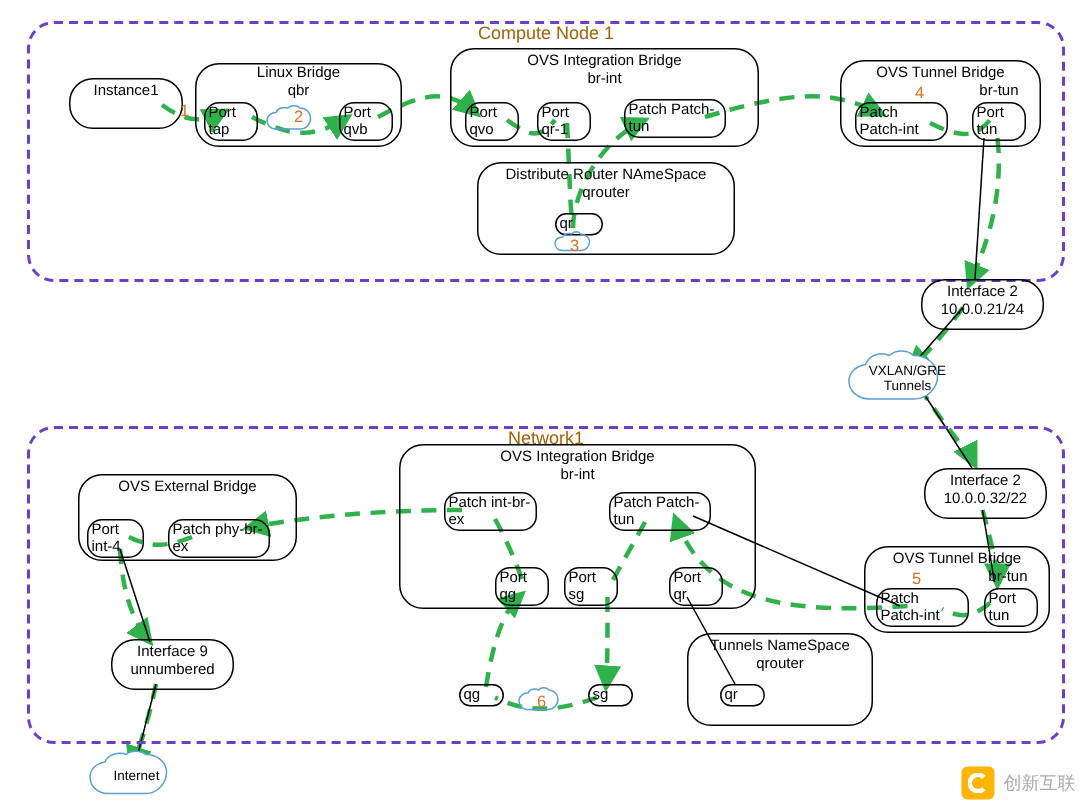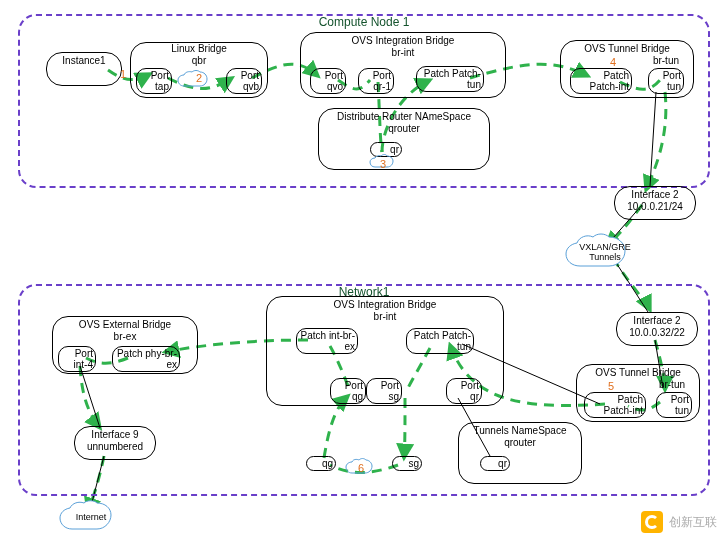--- a/index.html
+++ b/index.html
@@ -1,21 +1,21 @@
 <!DOCTYPE html>
 <html><head>
 <meta charset="utf-8">
 <style>
   html,body{margin:0;padding:0;width:723px;height:539px;background:#fff;font-family:Arial,Helvetica,sans-serif;font-size:10px;color:#000;overflow:hidden}
   .viewport{position:relative;width:723px;height:539px}
   .zone{position:absolute;border:2px dashed #6a3fc9;border-radius:18px}
-  .zone-title{position:absolute;top:-1px;left:50%;transform:translateX(-50%);background:transparent;color:#14532d;font-size:12px}
+  .zone-title{position:absolute;top:-1px;left:50%;transform:translateX(-50%);background:transparent;color:#a16207;font-size:12px}
   .box{position:absolute;border:1px solid #000;border-radius:16px;text-align:center;padding:2px 2px;background:transparent}
   .box .t{display:block;line-height:1.15}
-  .port{position:absolute;border:1px solid #000;border-radius:10px;text-align:right;background:transparent;line-height:1.1;padding:1px 2px}
+  .port{position:absolute;border:1px solid #000;border-radius:10px;text-align:left;background:transparent;line-height:1.1;padding:1px 2px}
   .cloud{position:absolute;text-align:center}
   .cloud svg{position:absolute;inset:0}
   .cloud .lbl{position:absolute;left:0;right:0;top:50%;transform:translateY(-50%);font-size:9px}
   .num{position:absolute;color:#e07020;font-size:11px}
   .watermark{position:absolute;right:6px;bottom:6px;font-size:12px;color:#aaa;display:flex;align-items:center;gap:6px}
   .watermark .logo{width:22px;height:22px;border-radius:4px;background:#ffb400;position:relative}
   .watermark .logo::after{content:"";position:absolute;inset:4px;border:3px solid #fff;border-radius:50%;border-right-color:transparent}
   svg.wires{position:absolute;inset:0;pointer-events:none}
 </style>
 </head>
@@ -157,21 +157,20 @@
     <div class="lbl" style="white-space:pre-line">VXLAN/GRE
 Tunnels</div>
   </div>
 
   <div class="zone" style="left:18px;top:284px;width:688px;height:208px">
     <div class="zone-title">Network1</div>
   </div>
 
   <div class="box" style="left:52px;top:316px;width:140px;height:52px">
     <span class="t">OVS External Bridge</span>
-    <span class="t">br-ex</span>
   </div>
   <div class="port" style="left:58px;top:346px;width:32px">
     <span class="t">Port</span>
     <span class="t">int-4</span>
   </div>
   <div class="port" style="left:112px;top:346px;width:62px">
     <span class="t">Patch</span>
     <span class="t">phy-br-ex</span>
   </div>
 
@@ -184,21 +183,21 @@
     <span class="t">int-br-ex</span>
   </div>
   <div class="port" style="left:406px;top:328px;width:62px">
     <span class="t">Patch</span>
     <span class="t">Patch-tun</span>
   </div>
   <div class="port" style="left:330px;top:378px;width:30px">
     <span class="t">Port</span>
     <span class="t">qg</span>
   </div>
-  <div class="port" style="left:366px;top:378px;width:30px">
+  <div class="port" style="left:376px;top:378px;width:30px">
     <span class="t">Port</span>
     <span class="t">sg</span>
   </div>
   <div class="port" style="left:446px;top:378px;width:30px">
     <span class="t">Port</span>
     <span class="t">qr</span>
   </div>
 
   <div class="port" style="left:306px;top:456px;width:24px">
     <span class="t">qg</span>

